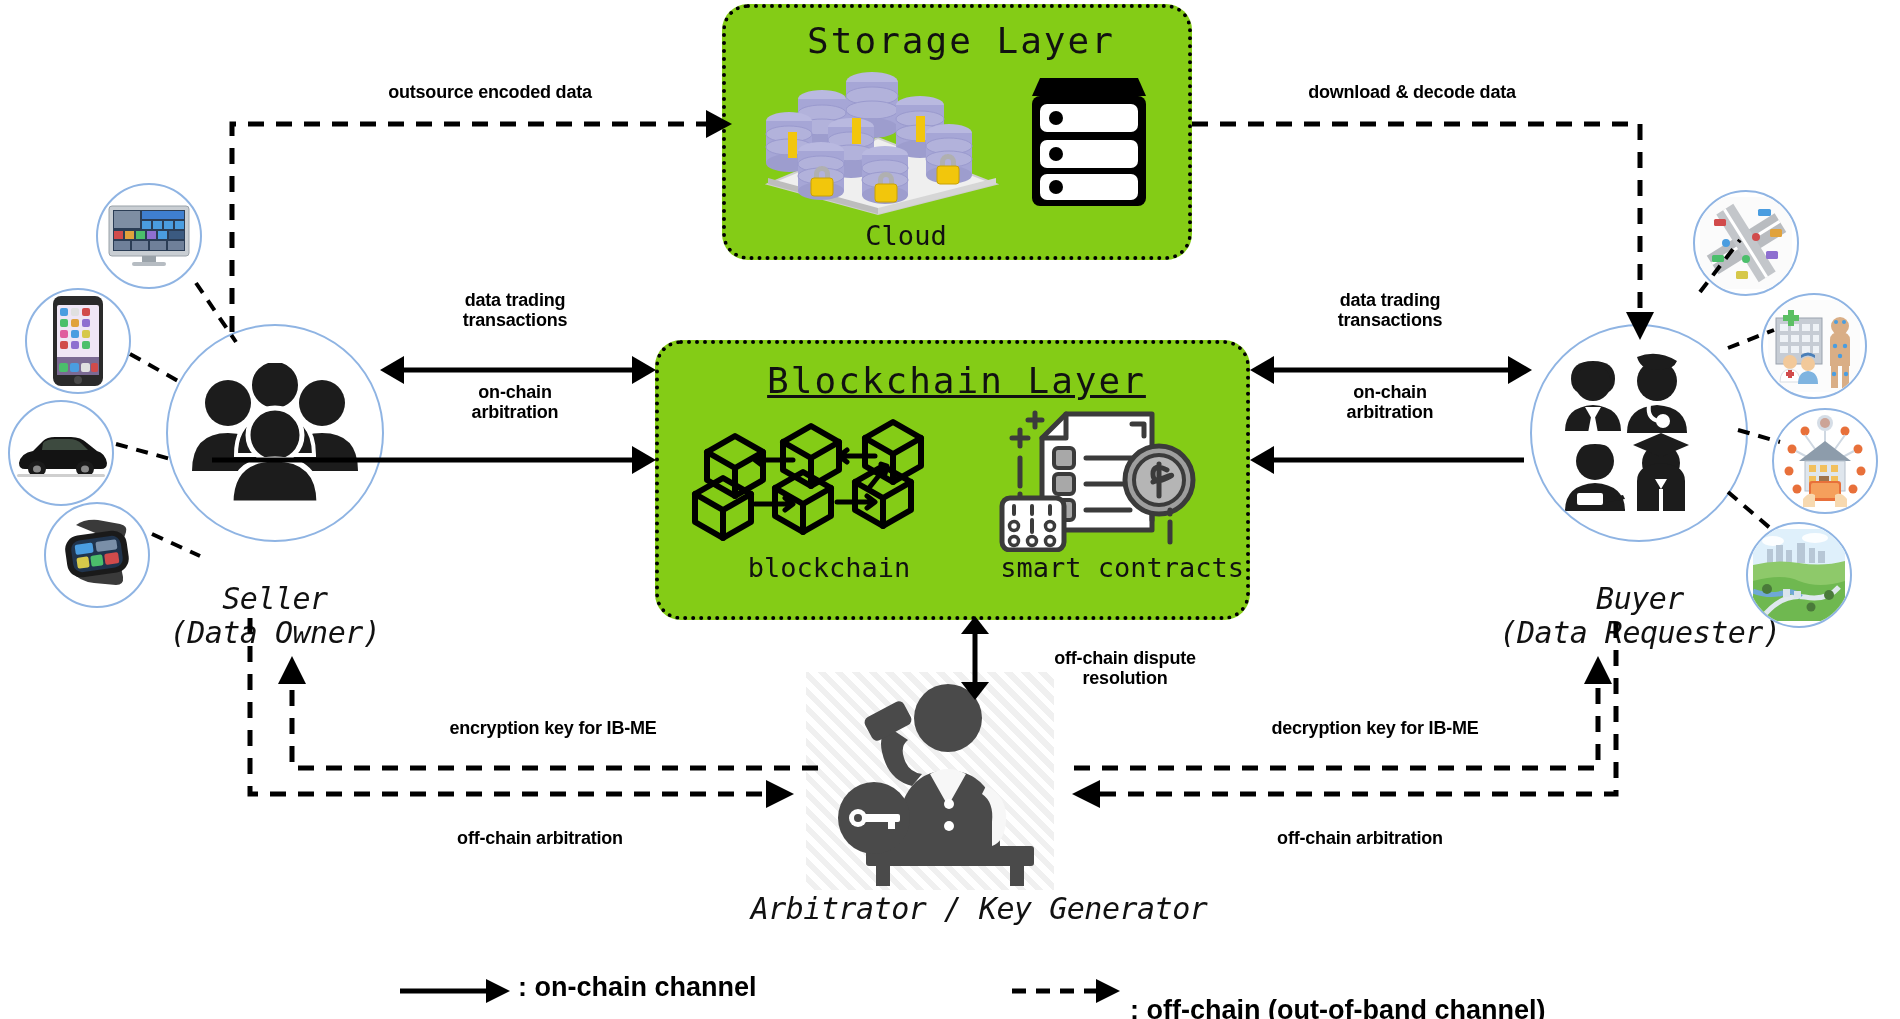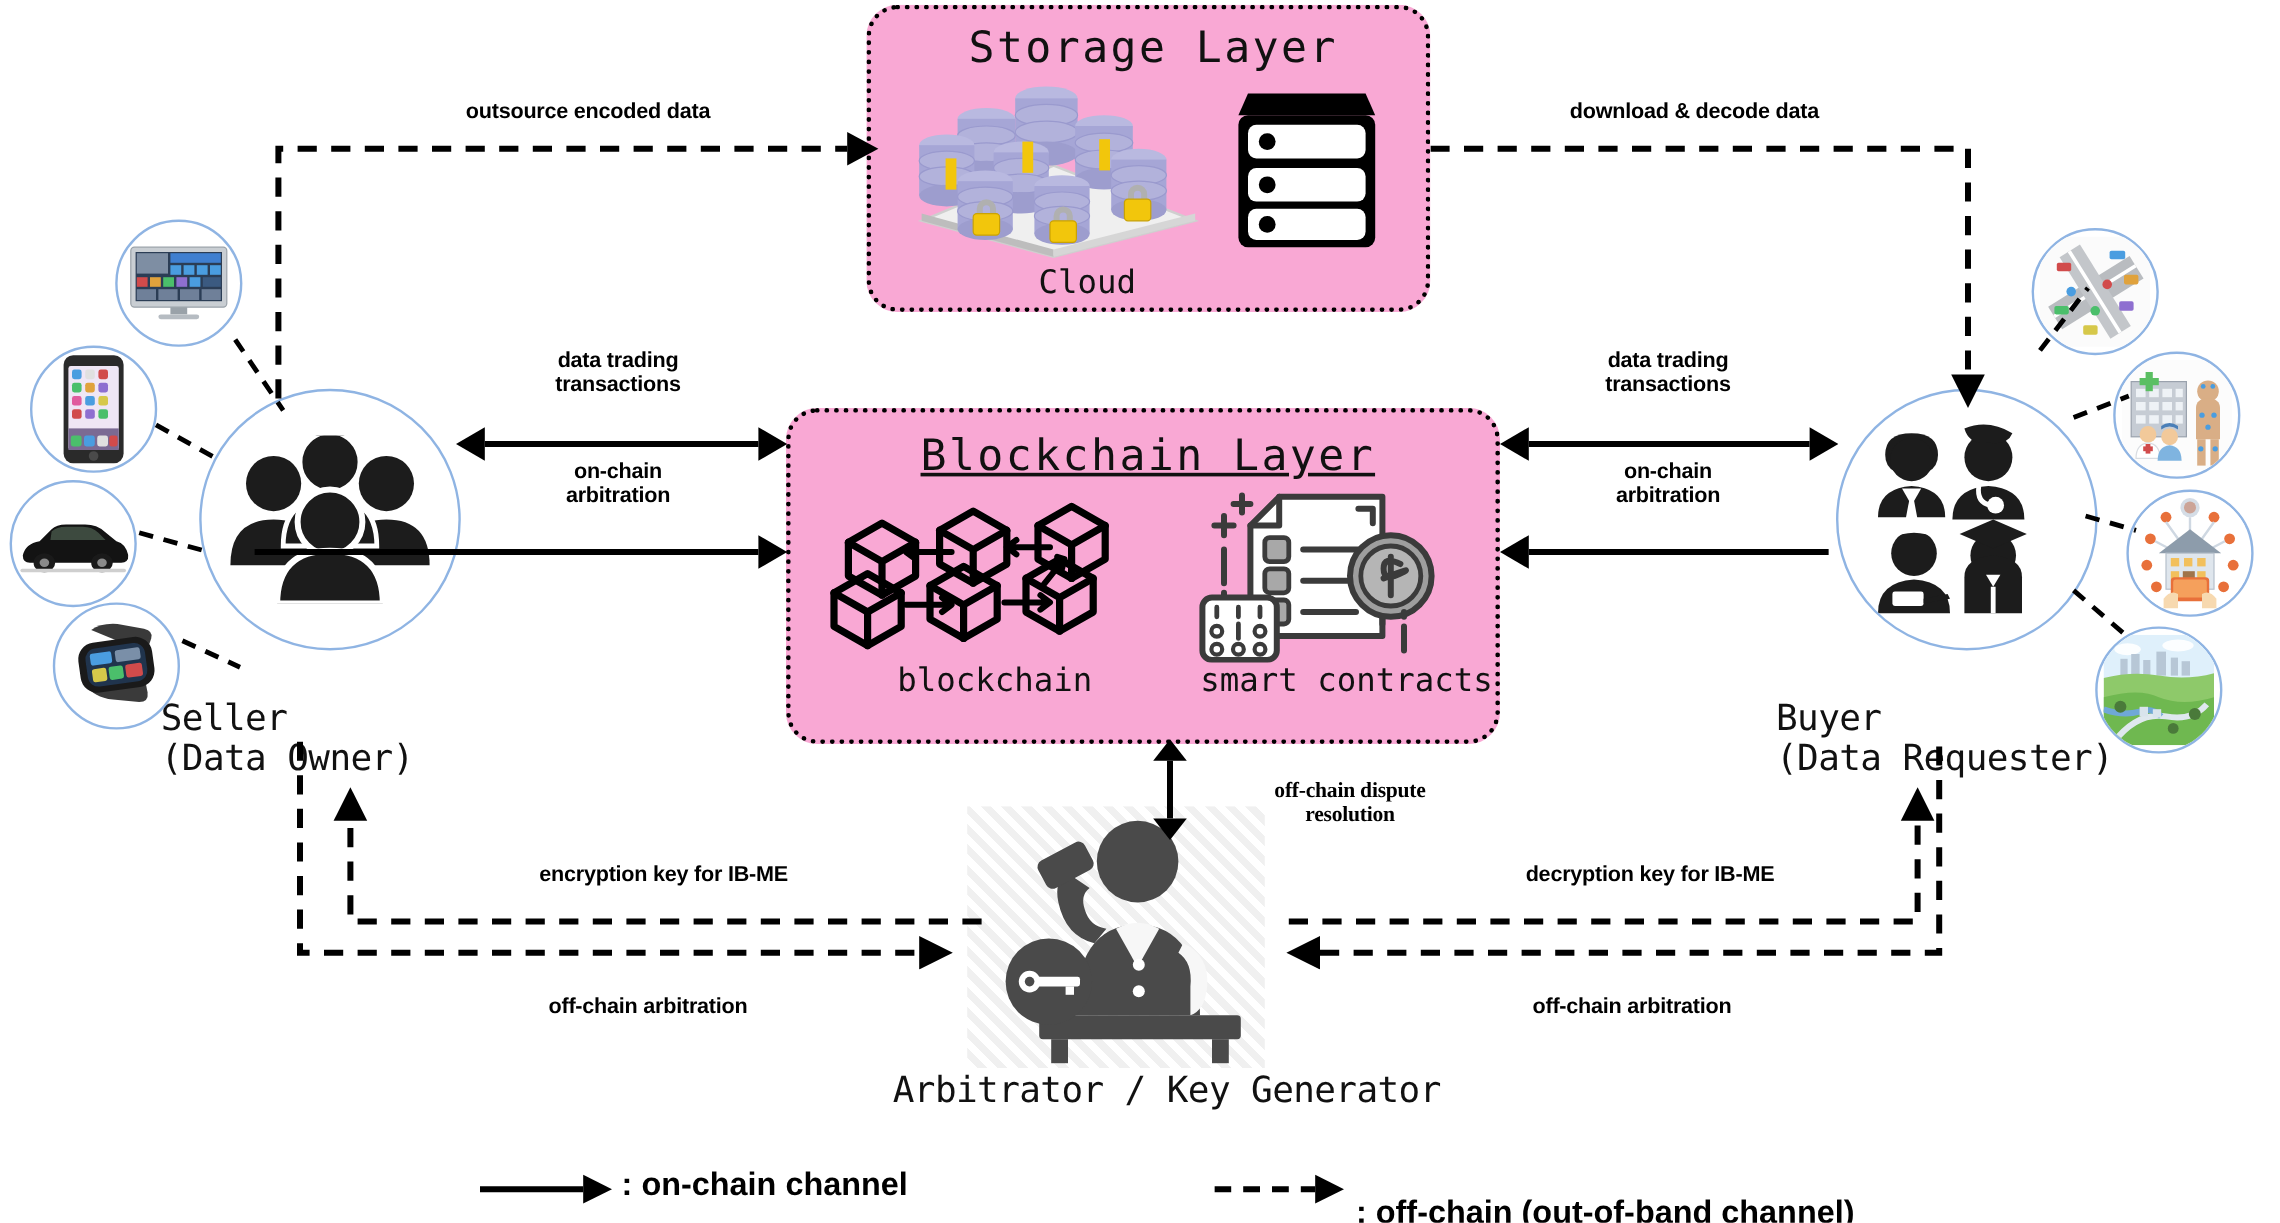--- a/index.html
+++ b/index.html
@@ -5,24 +5,24 @@
   html,body{margin:0;padding:0;background:#ffffff;}
   body{width:1900px;height:1019px;position:relative;overflow:hidden;
        font-family:"Liberation Sans","DejaVu Sans",sans-serif;color:#000;}
   .abs{position:absolute;}
   
   .lbl{font-weight:bold;font-size:18px;line-height:1.12;text-align:center;color:#000000;letter-spacing:-0.2px;}
   .title-layer{font-size:36px;font-weight:normal;text-align:center;color:#111;letter-spacing:2px;
                font-family:"DejaVu Sans Mono","Liberation Mono",monospace;}
   .sub-layer{font-size:27px;font-weight:normal;text-align:center;color:#111;
              font-family:"DejaVu Sans Mono","Liberation Mono",monospace;}
-  .actor-name{font-size:30px;font-weight:normal;text-align:left;color:#111;line-height:1.12;
-              font-family:"DejaVu Sans Mono","Liberation Mono",monospace;letter-spacing:-0.5px;}
+  .actor-name{font-size:30px;font-weight:normal;text-align:center;color:#111;line-height:1.12;
+              font-family:"DejaVu Sans Mono","Liberation Mono",monospace;letter-spacing:-0.5px;font-style:italic;}
   
-  .dotbox{border:4px dotted #000;border-radius:26px;background:#f9a8d4;box-sizing:border-box;}
+  .dotbox{border:4px dotted #000;border-radius:26px;background:#84cc16;box-sizing:border-box;}
   
   .circ{border-radius:50%;border:2px solid #8fb4e3;background:#fff;box-sizing:border-box;
         display:flex;align-items:center;justify-content:center;overflow:hidden;}
   
   .hatch{background:repeating-linear-gradient(45deg,#fff 0 6px,#f0f0f0 6px 12px);}
   .legend-txt{font-weight:bold;font-size:27px;color:#000000;white-space:nowrap;}
 </style>
 </head>
 <body>
 
@@ -603,21 +603,21 @@
     </g>
   </svg>
 </div>
 <div class="abs actor-name" style="left:700px;top:892px;width:470px;margin-left:44px;">Arbitrator  /  Key  Generator</div>
 
 <svg class="abs" style="left:955px;top:616px;width:40px;height:84px;pointer-events:none;">
   <line x1="20" y1="18" x2="20" y2="66" stroke="#000" stroke-width="5"></line>
   <polygon points="6,18 20,0 34,18" fill="#000"></polygon>
   <polygon points="6,66 20,84 34,66" fill="#000"></polygon>
 </svg>
-<div class="abs lbl" style="left:960px;top:648px;width:330px;text-align:center;font-family:Liberation Serif, serif;">
+<div class="abs lbl" style="left:960px;top:648px;width:330px;text-align:center;">
   <div>off-chain dispute</div>
   <div>resolution</div>
 </div>
 
 <div class="abs lbl" style="left:318px;top:718px;width:470px;">encryption key for IB-ME</div>
 <svg class="abs" style="left:270px;top:650px;width:560px;height:130px;pointer-events:none;">
   <g stroke="#000" stroke-width="5" fill="none" stroke-dasharray="16,12">
     <path d="M548,118 L22,118 L22,34"></path>
   </g>
   <polygon points="8,34 36,34 22,6" fill="#000"></polygon>

